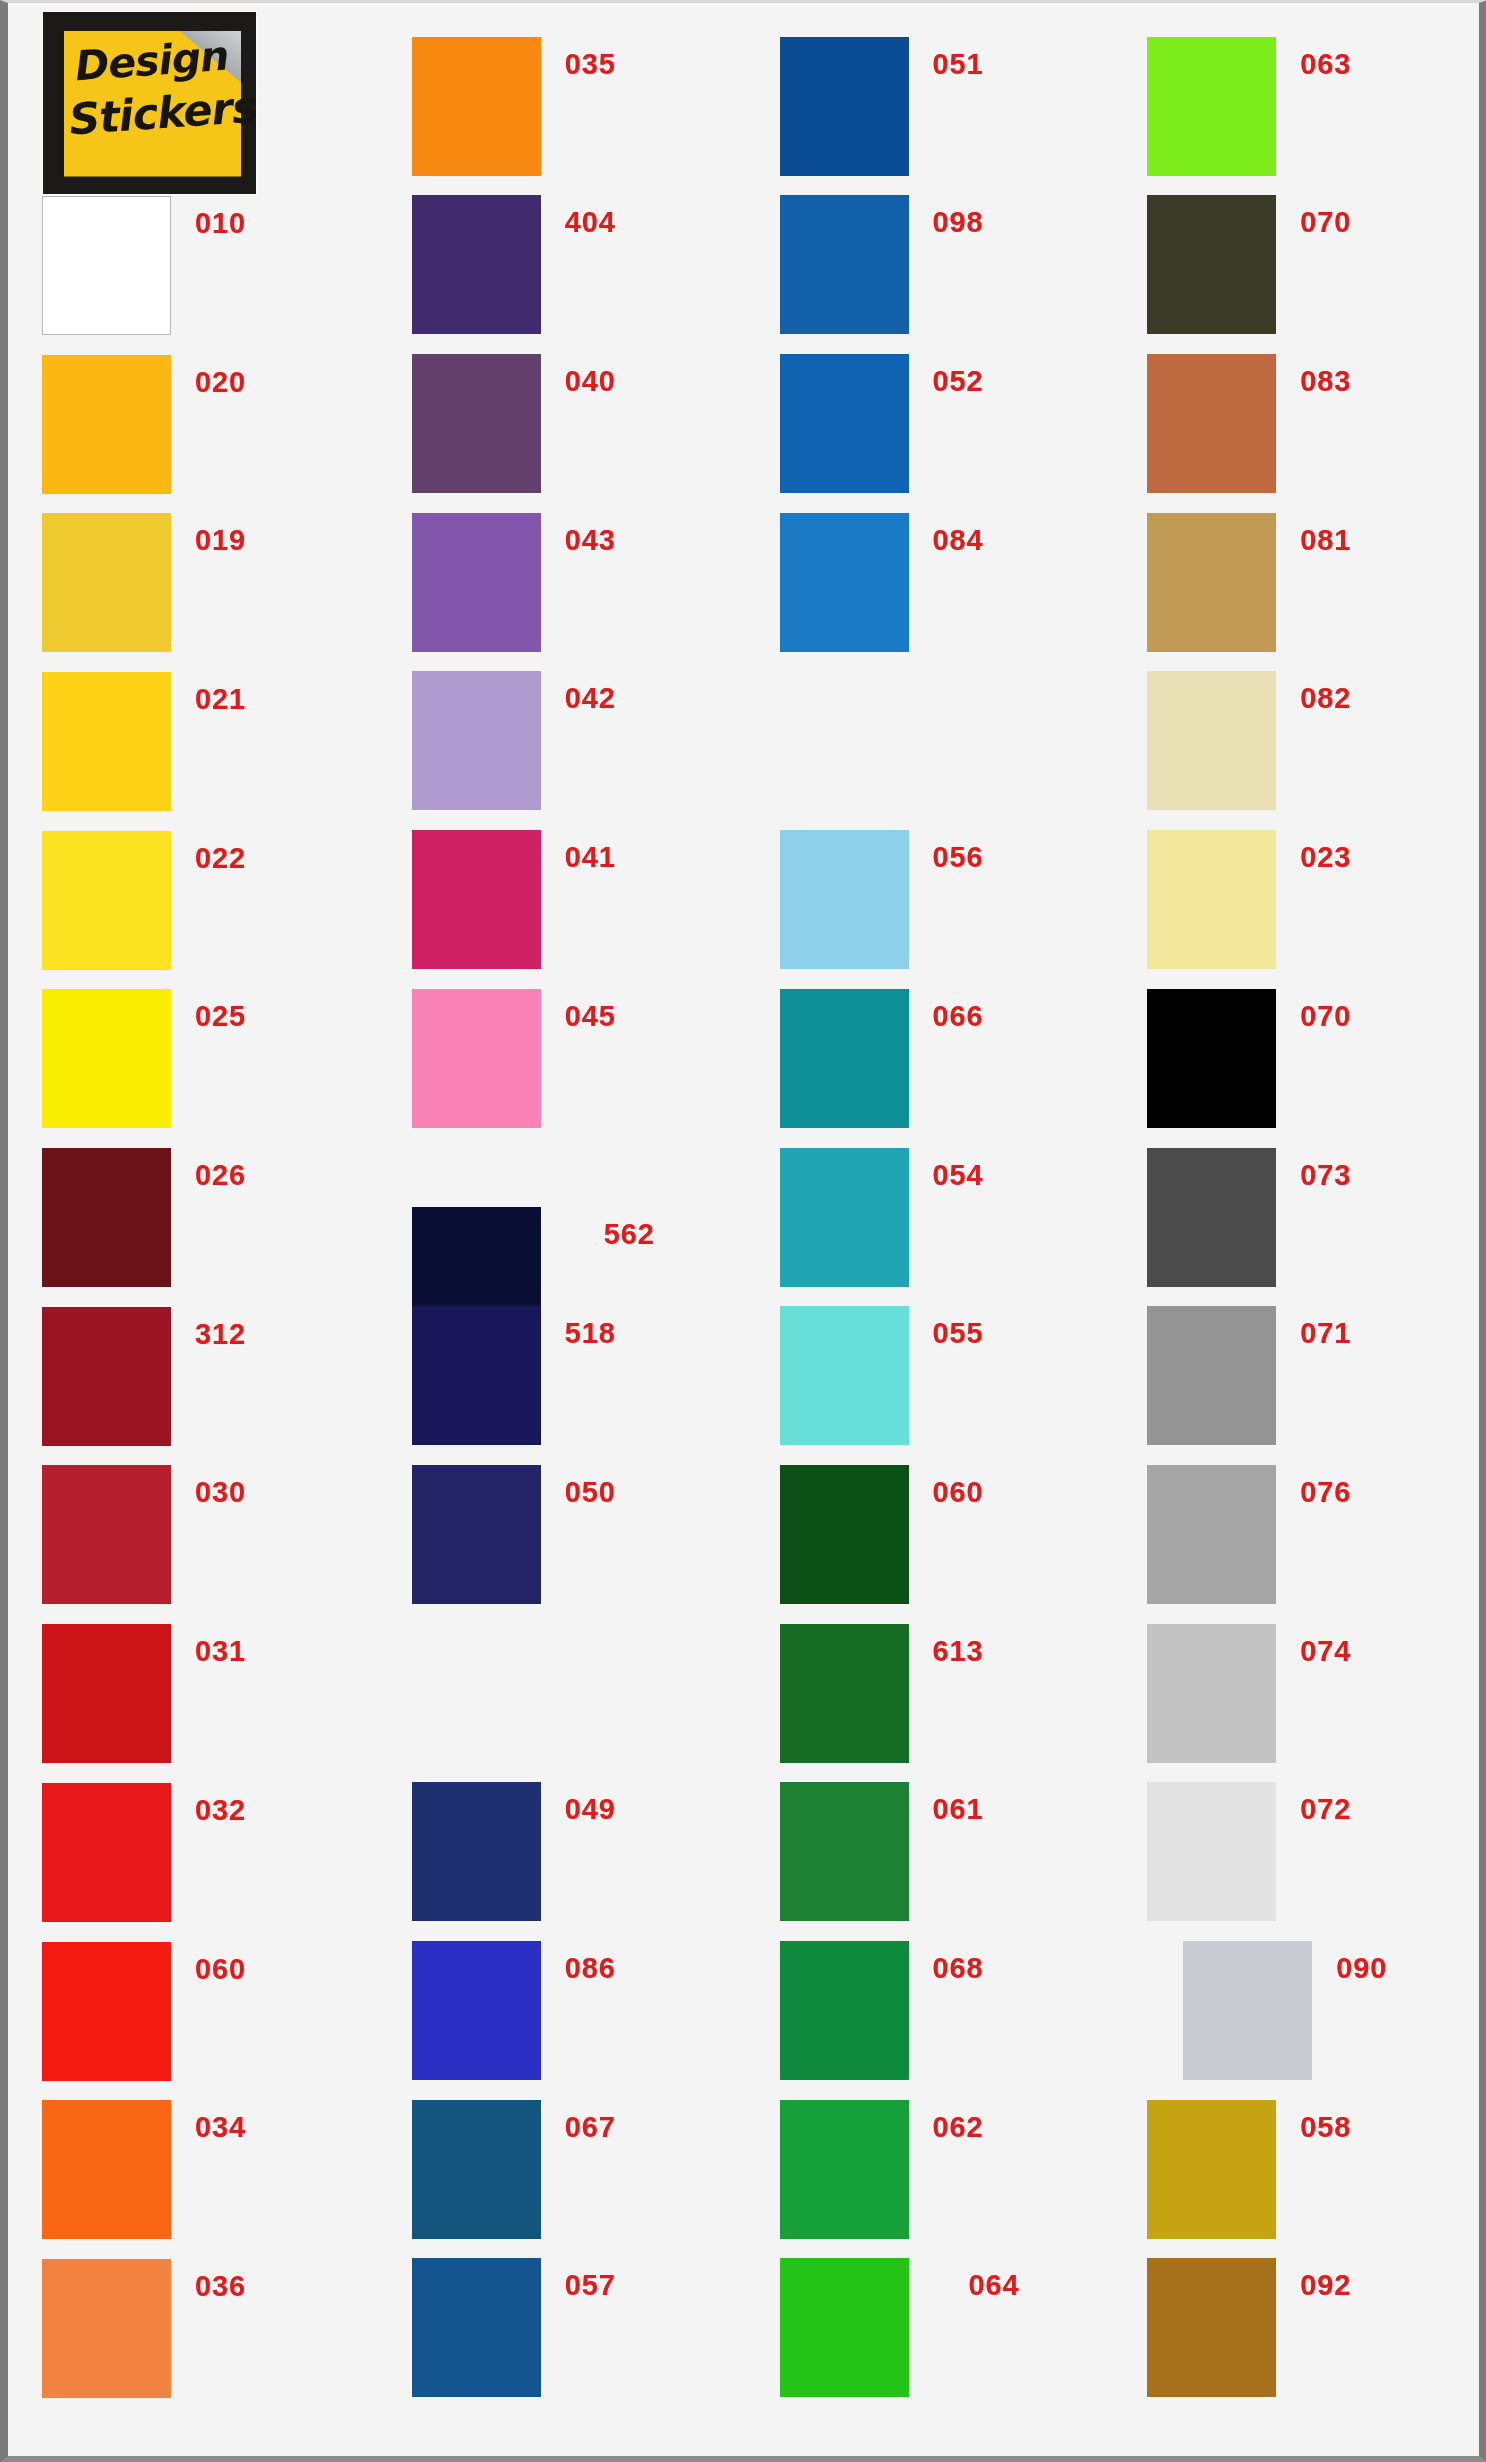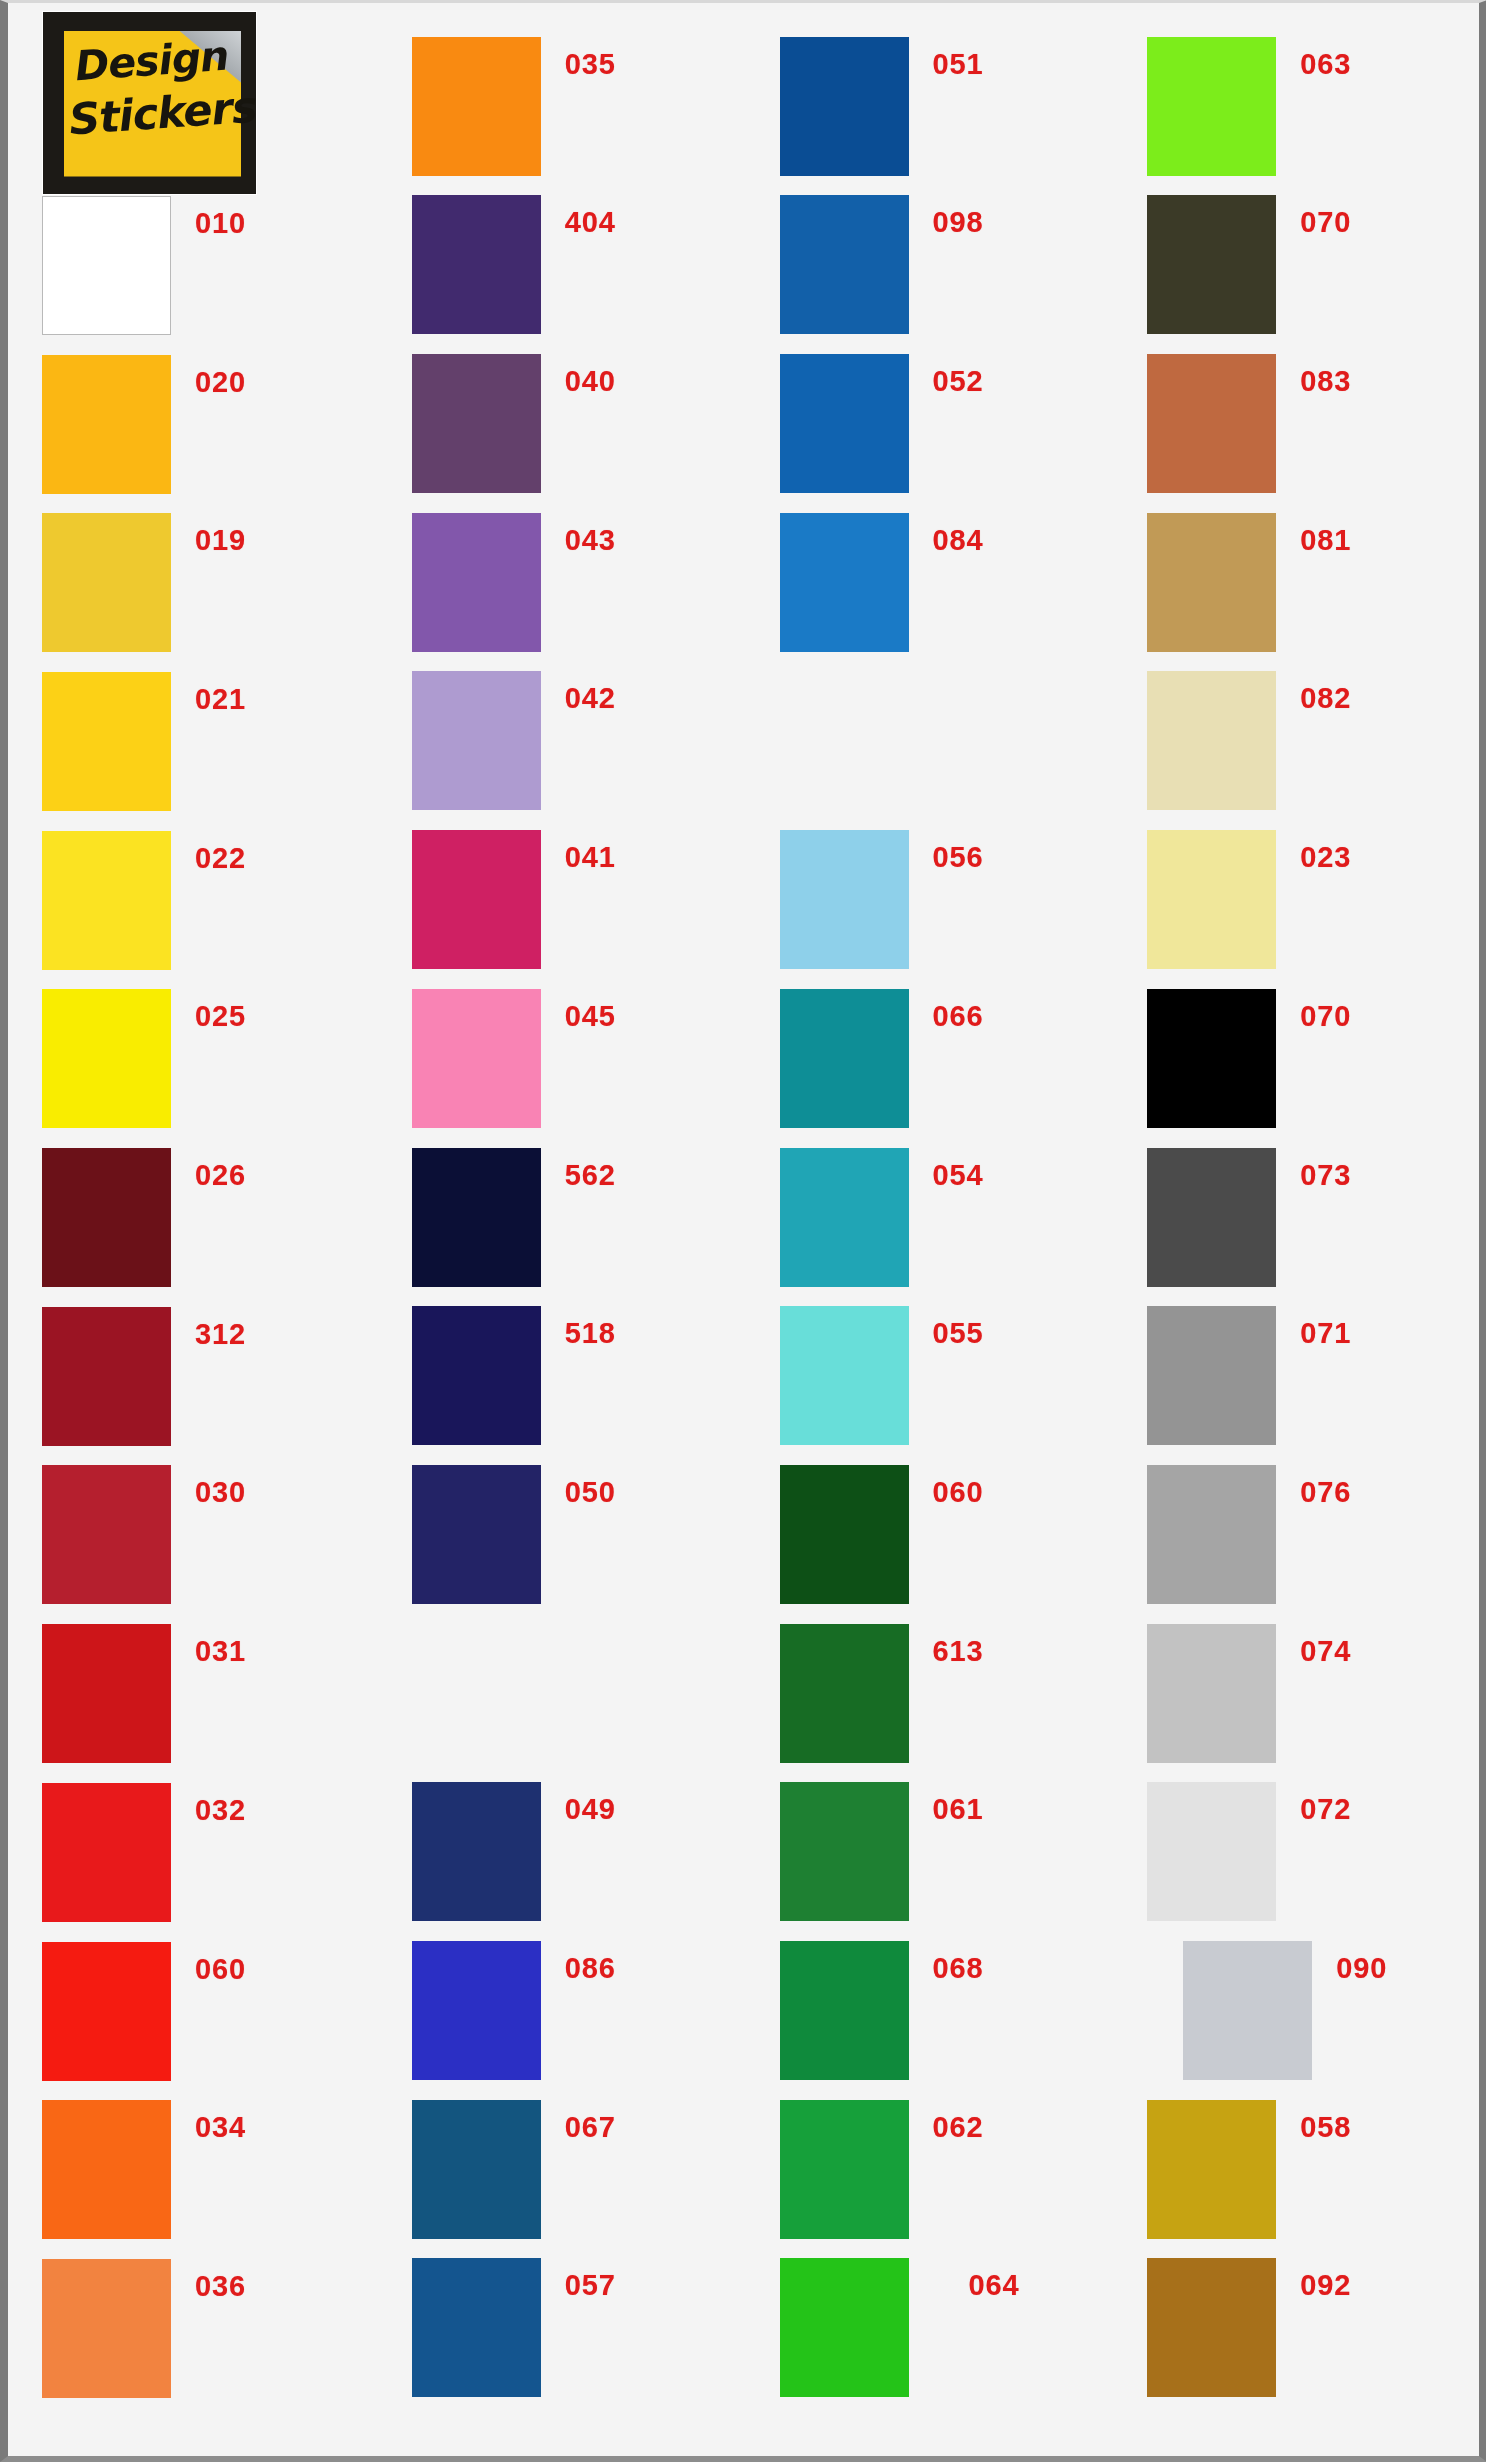--- a/index.html
+++ b/index.html
@@ -224,21 +224,21 @@
             <div class="code">042</div>
           </div>
           <div class="cell" style="top: 827px; left: 36px;">
             <div class="chip" style="background: rgb(207, 32, 99);"></div>
             <div class="code">041</div>
           </div>
           <div class="cell" style="top: 986px; left: 36px;">
             <div class="chip" style="background: rgb(249, 131, 180);"></div>
             <div class="code">045</div>
           </div>
-          <div class="cell" style="top: 1145px; left: 36px;">
+          <div class="cell" style="top: 1204px; left: 36px; gap: 39px;">
             <div class="chip" style="background: rgb(11, 15, 54);"></div>
             <div class="code">562</div>
           </div>
           <div class="cell" style="top: 1303px; left: 36px;">
             <div class="chip" style="background: rgb(25, 22, 90);"></div>
             <div class="code">518</div>
           </div>
           <div class="cell" style="top: 1462px; left: 36px;">
             <div class="chip" style="background: rgb(35, 35, 102);"></div>
             <div class="code">050</div>

